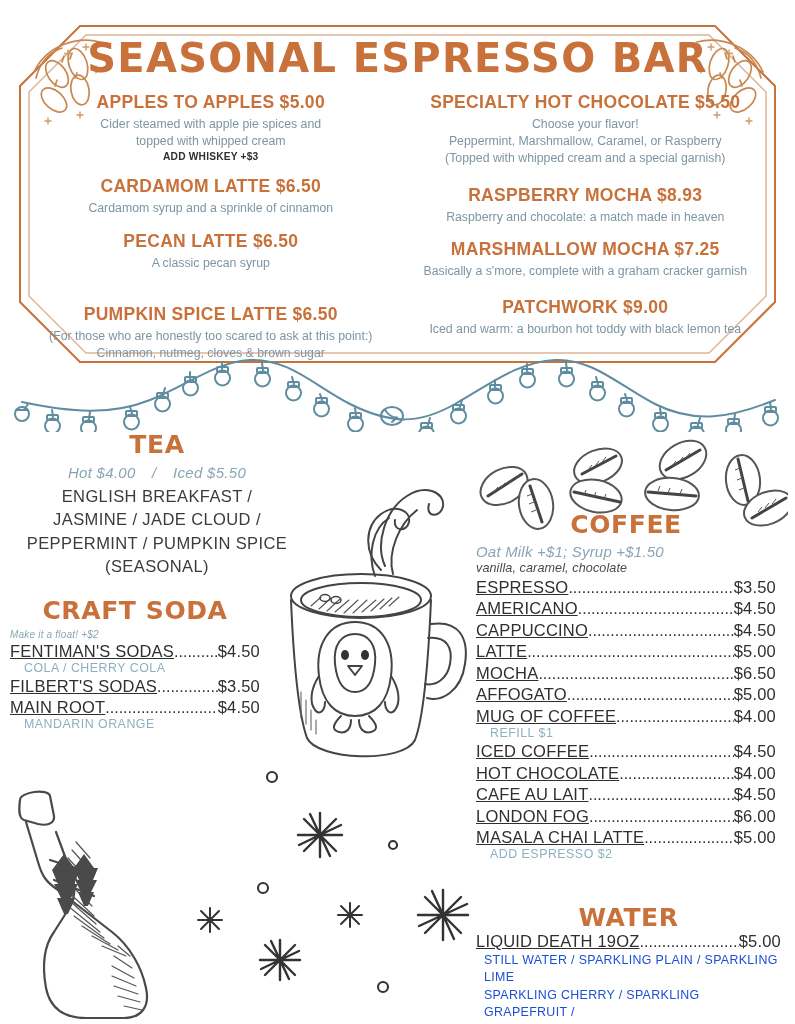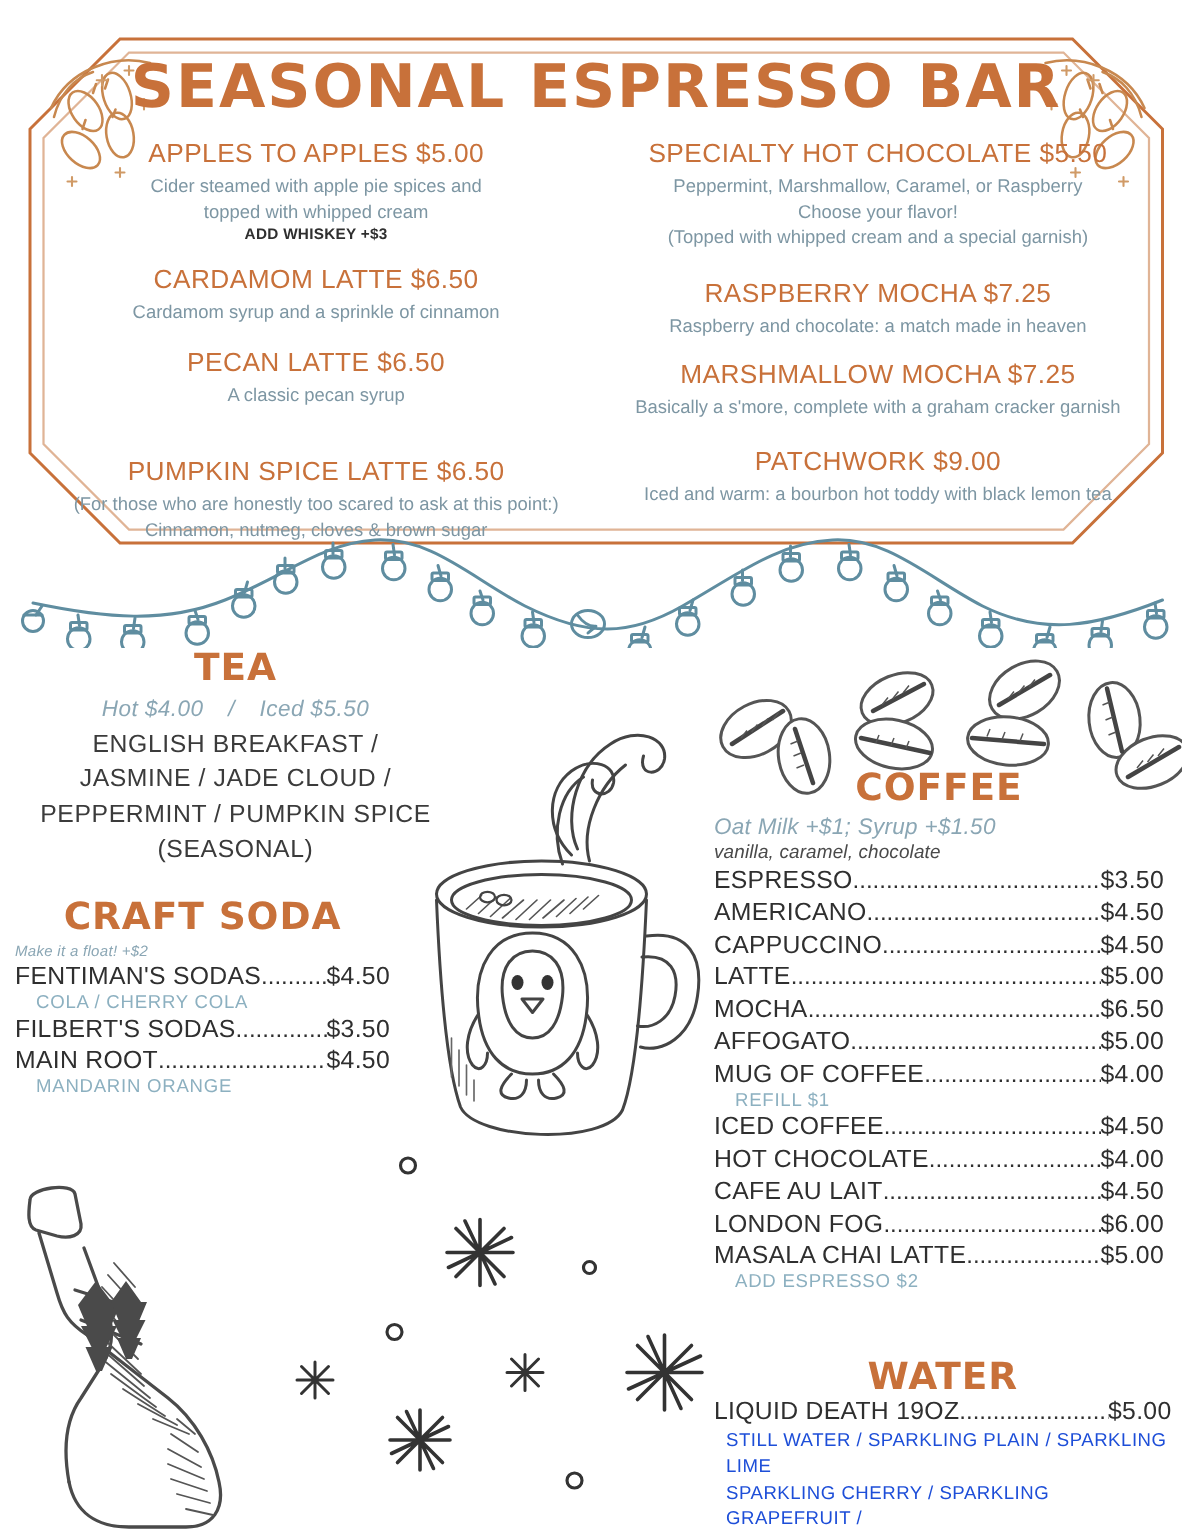--- a/index.html
+++ b/index.html
@@ -24,21 +24,21 @@
     color:#c8713a;line-height:1;
     font-family:"DejaVu Sans", sans-serif;
   }
   .cols{position:absolute;top:68px;left:0;width:759px;display:flex;}
   .col{width:50%;box-sizing:border-box;}
   .col.left{padding:0 14px 0 20px;}
   .col.right{padding:0 18px 0 14px;}
 
   .item{text-align:center;margin-bottom:13px;}
   .item-name{
-    font-size:17.5px;font-weight:normal;color:#c8713a;letter-spacing:.3px;
+    font-size:17.5px;font-weight:bold;color:#c8713a;letter-spacing:.3px;
     margin-bottom:4px;line-height:1.15;
   }
   .item-desc{
     font-size:12.3px;color:#7d96a3;line-height:1.38;
   }
   .item-note{
     font-size:10.2px;color:#2f2f2f;font-weight:bold;letter-spacing:.2px;margin-top:1px;
   }
 
   
@@ -60,21 +60,21 @@
   
   .soda{position:absolute;left:10px;top:598px;width:250px;}
   .soda .sec-title{text-align:center;}
   .soda-sub{
     font-size:10px;font-style:italic;color:#8aa6b4;margin-top:6px;letter-spacing:.2px;
   }
   .price-row{
     display:flex;align-items:baseline;font-size:16.5px;color:#2f2f2f;
     letter-spacing:.2px;margin-top:2px;
   }
-  .price-row .nm{white-space:nowrap;}
+  .price-row .nm{white-space:nowrap;text-decoration:underline;}
   .price-row .dots{
     flex:1;overflow:hidden;white-space:nowrap;color:#2f2f2f;
     letter-spacing:0px;margin:0 0px;font-size:16px;
   }
   .price-row .pr{white-space:nowrap;}
   .sub-opt{
     font-size:12.4px;color:#8cb0c0;letter-spacing:.5px;padding-left:14px;margin-top:0px;
   }
 
   
@@ -184,27 +184,27 @@
           <div class="item-desc">(For those who are honestly too scared to ask at this point:)</div>
           <div class="item-desc">Cinnamon, nutmeg, cloves &amp; brown sugar</div>
         </div>
 
       </div>
 
       <div class="col right">
 
         <div class="item">
           <div class="item-name">SPECIALTY HOT CHOCOLATE $5.50</div>
+          <div class="item-desc">Choose your flavor!</div>
           <div class="item-desc">Peppermint, Marshmallow, Caramel, or Raspberry</div>
-          <div class="item-desc">Choose your flavor!</div>
           <div class="item-desc">(Topped with whipped cream and a special garnish)</div>
         </div>
 
         <div class="item" style="margin-top:18px;">
-          <div class="item-name">RASPBERRY MOCHA $7.25</div>
+          <div class="item-name">RASPBERRY MOCHA $8.93</div>
           <div class="item-desc">Raspberry and chocolate: a match made in heaven</div>
         </div>
 
         <div class="item" style="margin-top:4px;">
           <div class="item-name">MARSHMALLOW MOCHA $7.25</div>
           <div class="item-desc">Basically a s'more, complete with a graham cracker garnish</div>
         </div>
 
         <div class="item" style="margin-top:17px;">
           <div class="item-name">PATCHWORK $9.00</div>

